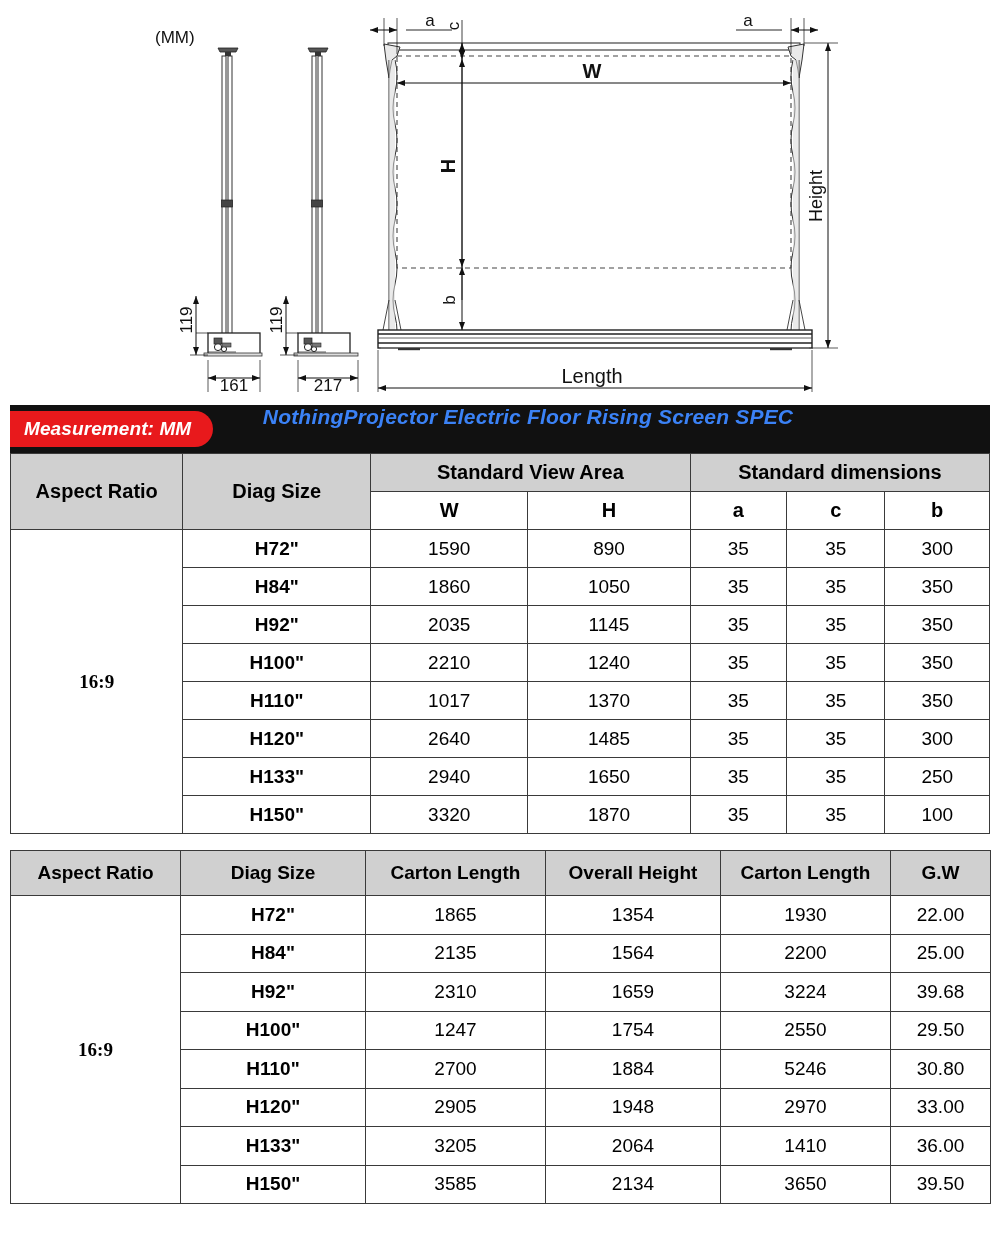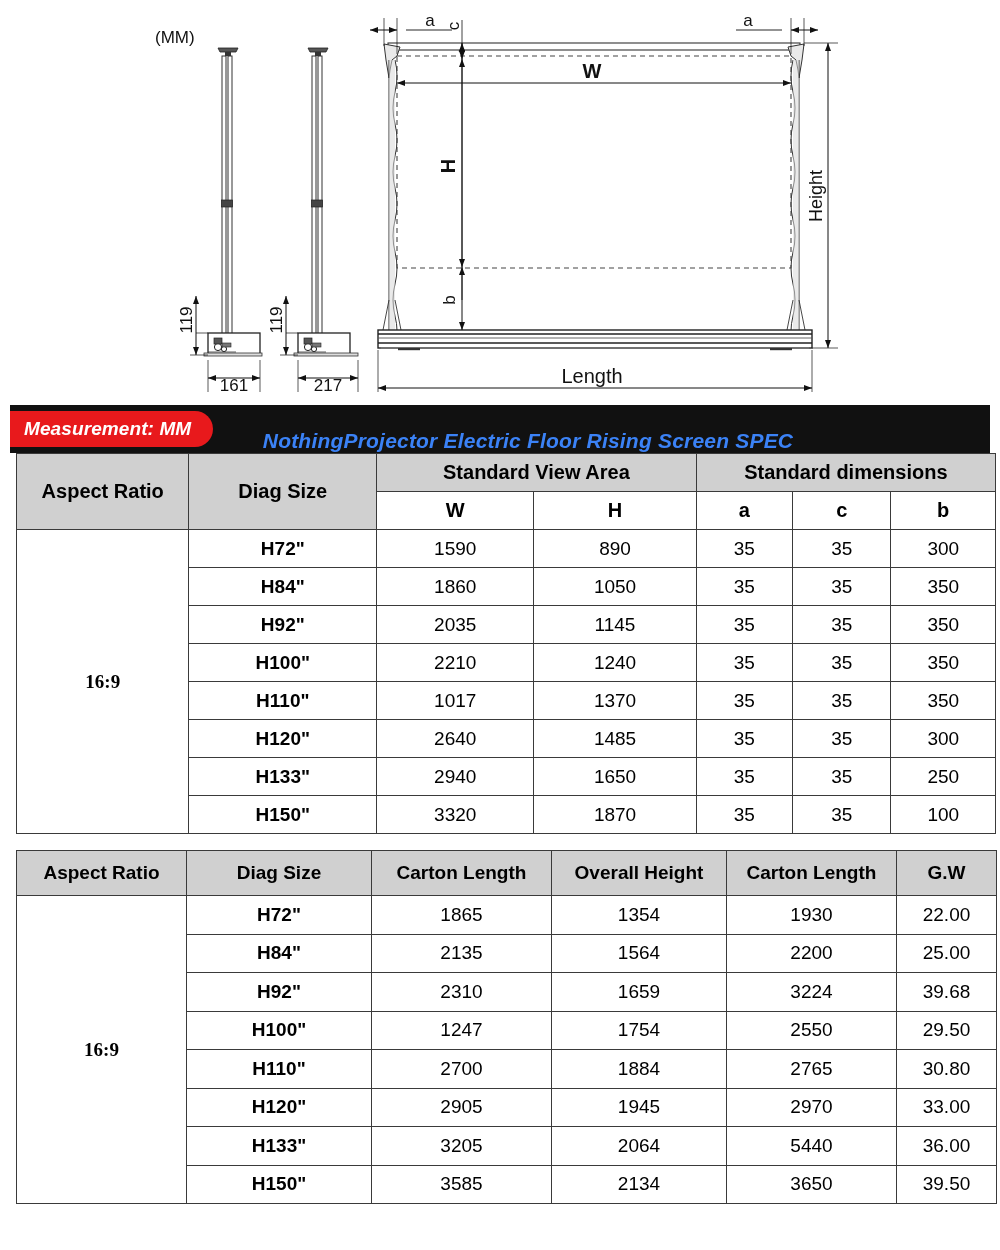--- a/index.html
+++ b/index.html
@@ -38,21 +38,21 @@
     width: 1000px;
   }
 
   
   .title-bar {
     position: relative;
     margin: 0 10px;
     height: 48px;
     background: #111111;
     display: flex;
-    align-items: flex-end;
+    align-items: flex-start;
   }
   .measure-badge {
     position: absolute;
     left: 0px;
     top: 6px;
     height: 36px;
     padding: 0 22px 0 14px;
     background: #e8191c;
     color: #ffffff;
     font-weight: bold;
@@ -72,21 +72,21 @@
     font-size: 21px;
     padding-left: 56px;
     box-sizing: border-box;
     letter-spacing: .2px;
   }
 
   
   table.spec {
     border-collapse: collapse;
     table-layout: fixed;
-    margin: 0 16px;
+    margin: 0 10px;
     width: 980px;
     background: #ffffff;
   }
   table.spec th, table.spec td {
     border: 1px solid #3a3a3a;
     text-align: center;
     vertical-align: middle;
     font-size: 19px;
     padding: 0;
     height: 37px;
@@ -410,35 +410,35 @@
           <td class="diag">H100"</td>
           <td>1247</td>
           <td>1754</td>
           <td>2550</td>
           <td>29.50</td>
         </tr>
         <tr>
           <td class="diag">H110"</td>
           <td>2700</td>
           <td>1884</td>
-          <td>2765</td>
+          <td>5246</td>
           <td>30.80</td>
         </tr>
         <tr>
           <td class="diag">H120"</td>
           <td>2905</td>
-          <td>1945</td>
+          <td>1948</td>
           <td>2970</td>
           <td>33.00</td>
         </tr>
         <tr>
           <td class="diag">H133"</td>
           <td>3205</td>
           <td>2064</td>
-          <td>5440</td>
+          <td>1410</td>
           <td>36.00</td>
         </tr>
         <tr>
           <td class="diag">H150"</td>
           <td>3585</td>
           <td>2134</td>
           <td>3650</td>
           <td>39.50</td>
         </tr>
       </tbody>

